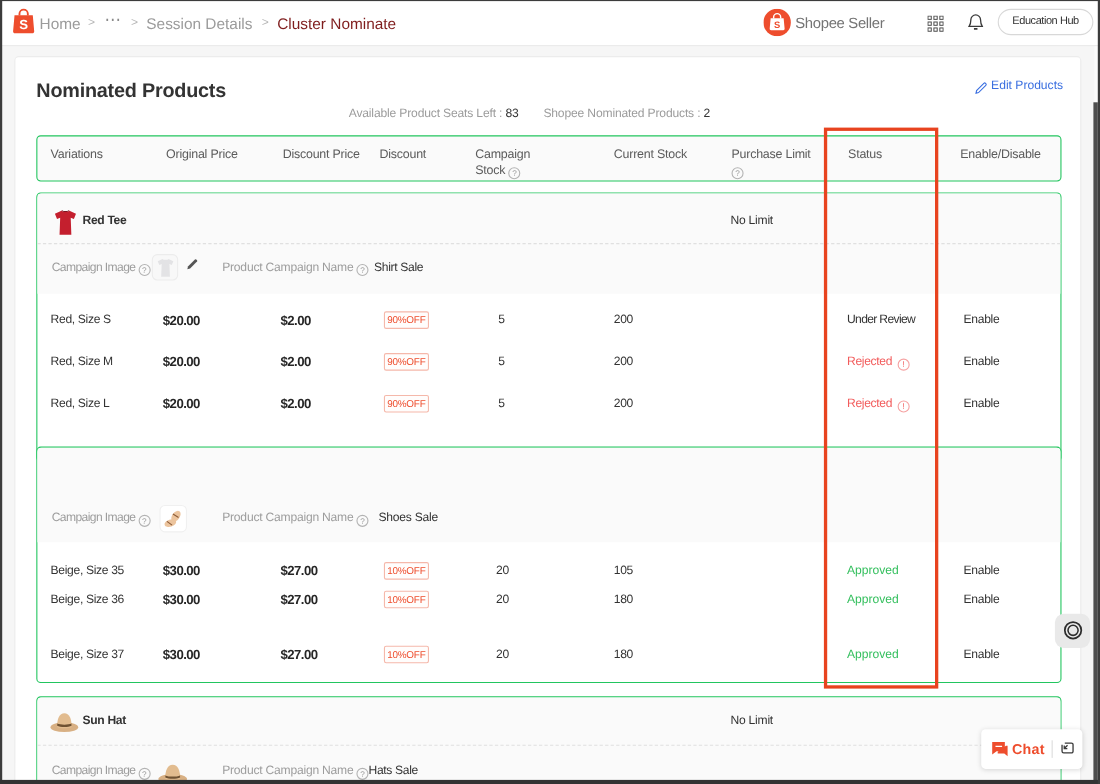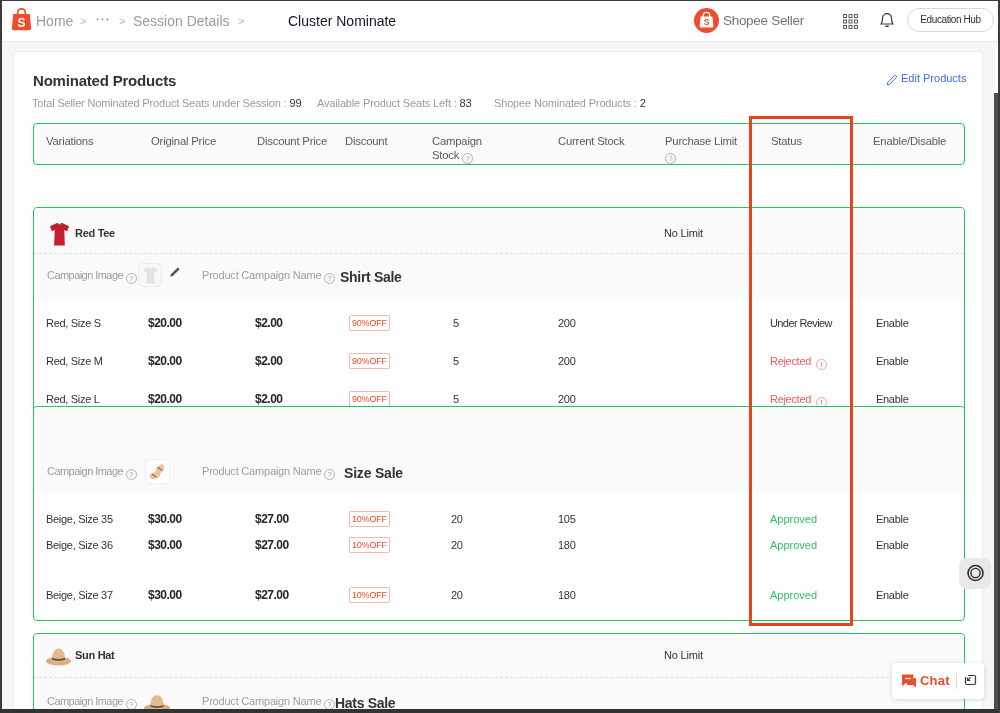--- a/index.html
+++ b/index.html
@@ -12,46 +12,46 @@
 .frame-left { left:0; top:0; width:2px; height:713px; background:#3c3c3c; z-index:50; }
 .frame-bottom { left:0; top:709px; width:1000px; height:4px; background:#333; z-index:50; }
 .frame-right { left:998px; top:0; width:2px; height:713px; background:#3c3c3c; z-index:50; }
 .scroll-track { left:995px; top:42px; width:3px; height:671px; background:#fbfbfb; z-index:49; }
 .scroll-thumb { left:994px; top:93px; width:4px; height:620px; background:#4e4e4e; z-index:49; }
 
 
 .topbar { left:0; top:0; width:1000px; height:42px; background:#fff; border-bottom:1px solid #e9e9e9; z-index:10; }
 .tb { z-index:11; }
 .crumb { top:13px; font-size:14px; color:#9b9b9b; line-height:17px; white-space:nowrap; }
-.crumb.dark { color:#0f172a;margin-left:36px; }
+.crumb.dark { color:#7f1d1d; }
 .sep { color:#b5b5b5; font-size:11px; top:15px; }
 .sslogo-txt { left:723px; top:13px; font-size:13.5px; letter-spacing:-0.3px; color:#747474; }
 .edupill { left:907px; top:8px; width:87px; height:24px; border:1px solid #d8d8d8; border-radius:12px; background:#fff; font-size:10px; letter-spacing:-0.4px; color:#333; text-align:center; line-height:22px; }
 
 
 .card { left:13px; top:51px; width:970px; height:662px; background:#fff; border:1px solid #ececec; border-radius:4px 4px 0 0; overflow:hidden; }
-.h1 { left:19px; top:20px; font-size:15px; letter-spacing:-0.2px; font-weight:bold; color:#333; }
+.h1 { left:19px; top:20px; font-size:18px; letter-spacing:-0.2px; font-weight:bold; color:#333; }
 .edit-link { font-size:11px; color:#3a6fe0; }
 .subline { top:45px; font-size:11px; letter-spacing:-0.15px; color:#9c9c9c; white-space:nowrap; }
 .subline b { color:#333; font-weight:normal; }
 
 
 .tbox { left:19px; width:932px; border:1px solid #22c55e; border-radius:4px; background:#fff; }
 .thead { top:71px; height:42px; background:#fafafa; }
 .hcell { top:10px; font-size:11.3px; letter-spacing:-0.2px; color:#5b5b5b; line-height:14px; }
-.g1 { top:123px; height:245px;margin-top:32px; }
+.g1 { top:123px; height:245px; }
 .g2 { top:354px; height:215px; }
 .g3 { top:581px; height:150px; }
 .ghead { position:absolute; left:0; top:0; width:930px; background:#fafafa; border-radius:4px 4px 0 0; }
 .titlerow { position:absolute; left:0; top:0; width:930px; border-bottom:1px dashed #e0e0e0; }
 .camprow { position:absolute; left:0; width:930px; }
 .ptitle { font-size:11.5px; color:#333; font-weight:bold; }
 .glabel { font-size:11px; letter-spacing:-0.55px; color:#9d9d9d; }
 .glabel2 { font-size:11px; letter-spacing:-0.2px; color:#9d9d9d; }
-.gval { font-size:14px; letter-spacing:-0.3px; color:#333; font-weight:bold; }
+.gval { font-size:11px; letter-spacing:-0.3px; color:#333; font-weight:normal; }
 .vrow { position:absolute; left:0; width:930px; height:38px; }
 .cell { position:absolute; font-size:11px; letter-spacing:-0.3px; color:#333; }
 .price { font-size:12px; letter-spacing:-0.5px; font-weight:bold; color:#262626; }
 .badge { position:absolute; border:1px solid #f5b8aa; color:#ee4d2d; background:#fffdfc; border-radius:2px; font-size:9px; letter-spacing:-0.2px; padding:0 2px; line-height:14px; height:16px; }
 .status-g { color:#33bf5d; letter-spacing:0; }
 .status-r { color:#f25c5c; }
 .status-d { letter-spacing:-0.6px; }
 
 
 .annot { left:749px; top:116px; width:104px; height:510px; border:3px solid #e8431f; z-index:40; }
@@ -107,21 +107,20 @@
   <path d="M5.4 14.2 h3.2" stroke="#3a3a3a" stroke-width="1.5"></path>
 </svg>
 <div class="abs tb edupill">Education Hub</div>
 
 <div class="abs card">
   <div class="abs h1">Nominated Products</div>
   <svg class="abs" style="left:872px;top:22px" width="12" height="12" viewBox="0 0 12 12">
     <path d="M1.3 10.7 L1.8 8.4 L8.4 1.8 a1.1 1.1 0 0 1 1.55 0 l.25.25 a1.1 1.1 0 0 1 0 1.55 L3.6 10.2 Z" fill="none" stroke="#3a6fe0" stroke-width="1"></path>
   </svg>
   <div class="abs edit-link" style="left:887px;top:20px">Edit Products</div>
-  <div class="abs subline" style="left:18px">Total Seller Nominated Product Seats under Session : <b>99</b></div>
   <div class="abs subline" style="left:303px">Available Product Seats Left : <b>83</b></div>
   <div class="abs subline" style="left:480px">Shopee Nominated Products : <b>2</b></div>
 
   <div class="abs tbox thead">
     <div class="abs hcell" style="left:12px">Variations</div>
     <div class="abs hcell" style="left:117px">Original Price</div>
     <div class="abs hcell" style="left:223px">Discount Price</div>
     <div class="abs hcell" style="left:311px">Discount</div>
     <div class="abs hcell" style="left:398px">Campaign<br>Stock <span class="q">?</span></div>
     <div class="abs hcell" style="left:524px">Current Stock</div>
@@ -191,21 +190,21 @@
       <div class="abs glabel" style="left:13px;top:14px">Campaign Image <span class="q">?</span></div>
       <div class="abs" style="left:111px;top:8px;width:25px;height:25px;background:#fff;border:1px solid #f0f0f0;border-radius:5px">
         <svg style="position:absolute;left:3px;top:3px" width="18" height="18" viewBox="0 0 23 23">
           <ellipse cx="14" cy="8" rx="4.4" ry="7" fill="#ecc49d" transform="rotate(36 14 8)"></ellipse>
           <path d="M10.5 5.5 l6.5 4" stroke="#8a5a36" stroke-width="1.3"></path>
           <ellipse cx="7.5" cy="16" rx="4.2" ry="7" fill="#ecc49d" transform="rotate(72 7.5 16)"></ellipse>
           <path d="M3.5 14 l6 4.4" stroke="#8a5a36" stroke-width="1.3"></path>
         </svg>
       </div>
       <div class="abs glabel2" style="left:168px;top:14px">Product Campaign Name <span class="q">?</span></div>
-      <div class="abs gval" style="left:310px;top:14px;letter-spacing:-0.2px">Size Sale</div>
+      <div class="abs gval" style="left:310px;top:14px;letter-spacing:-0.2px">Shoes Sale</div>
     </div>
     <div class="vrow" style="top:94px">
       <div class="cell" style="left:12px;top:12px">Beige, Size 35</div>
       <div class="cell price" style="left:114px;top:11px">$30.00</div>
       <div class="cell price" style="left:221px;top:11px">$27.00</div>
       <div class="badge" style="left:315px;top:10px">10%OFF</div>
       <div class="cell" style="left:417px;top:12px">20</div>
       <div class="cell" style="left:524px;top:12px">105</div>
       <div class="cell status-g" style="left:736px;top:12px">Approved</div>
       <div class="cell" style="left:842px;top:12px">Enable</div>

